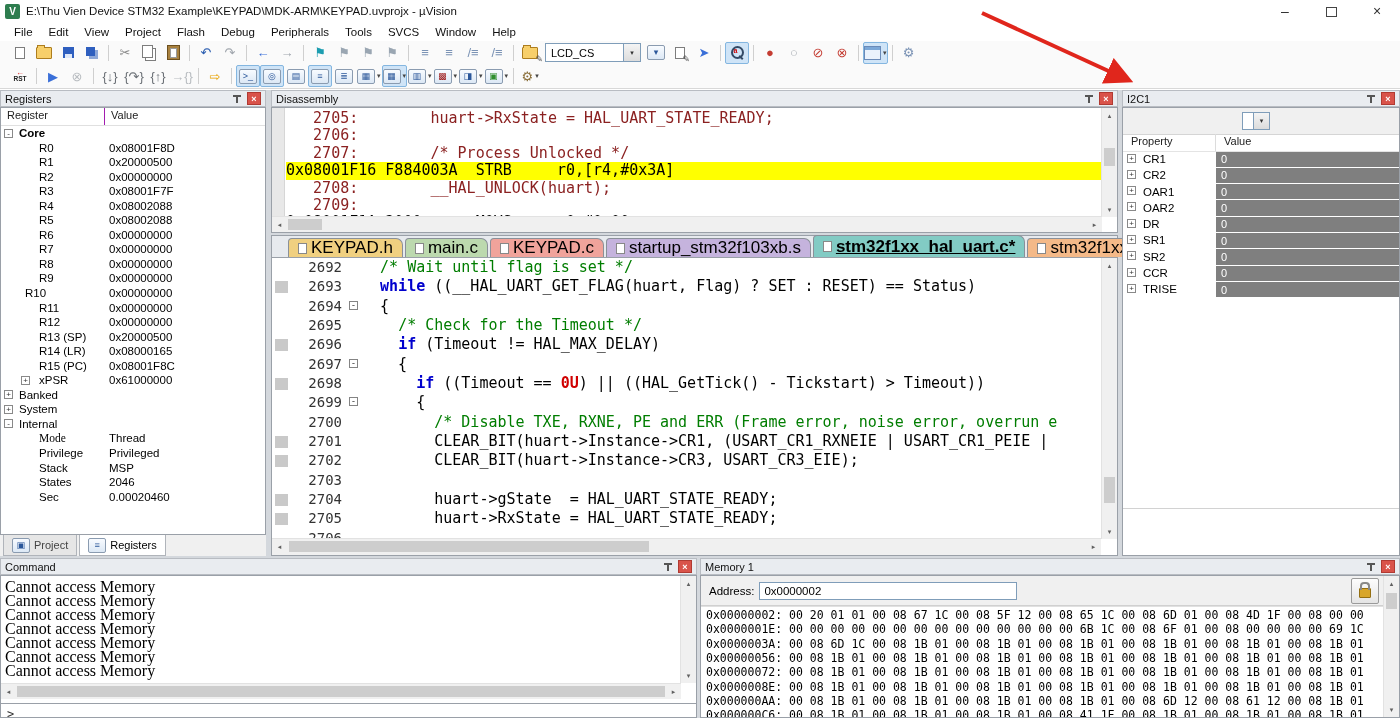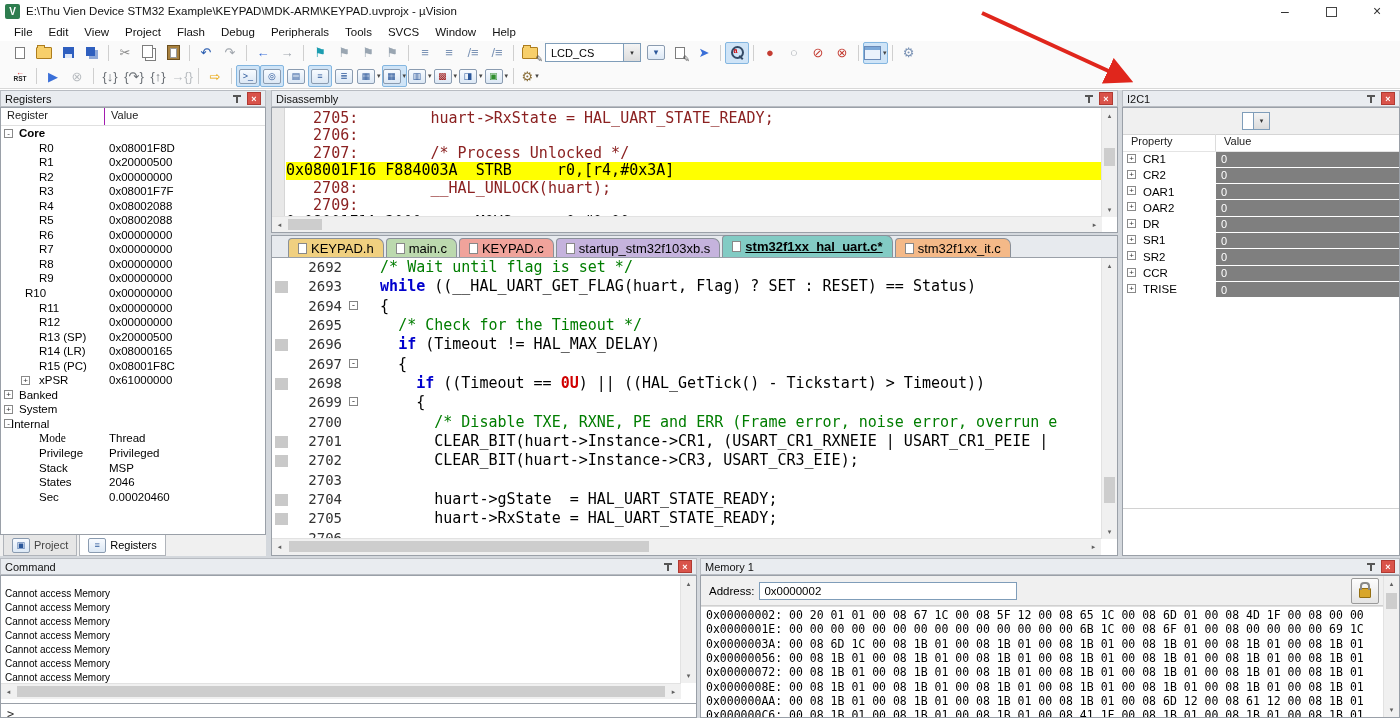--- a/index.html
+++ b/index.html
@@ -78,21 +78,21 @@
   #disPanel{left:271px;top:0;width:847px;height:143px}
   #disPanel .pbody{top:17px;bottom:0}
   .dis-margin{position:absolute;left:0;top:0;width:12px;bottom:15px;background:#e8e8e8;border-right:1px solid #d6d6d6}
   .dis-lines{position:absolute;left:14px;top:2px;right:16px;bottom:15px;font-family:"DejaVu Sans Mono",monospace;font-size:15px;overflow:hidden}
   .dline{height:17.4px;line-height:17.4px;white-space:pre;color:#8b2121}
   .dline.asm{color:#000}
   .dline.hl{background:#ffff00}
   
   #edPanel{left:271px;top:145px;width:847px;height:321px;background:#fff;border:1px solid #9aa0a8;box-sizing:border-box}
   .etabs{position:absolute;top:0;left:0;right:0;height:22px;background:#e7eaee;display:flex;align-items:flex-end;padding-left:16px;border-bottom:1px solid #9aa0a8;box-sizing:border-box}
-  .etab{height:18px;display:flex;align-items:center;gap:4px;padding:0 9px;border:1px solid #8a9099;border-bottom:none;border-radius:4px 7px 0 0;font-size:13px;margin-right:2px;white-space:nowrap}
+  .etab{height:18px;display:flex;align-items:center;gap:4px;padding:0 9px;border:1px solid #8a9099;border-bottom:none;border-radius:4px 7px 0 0;font-size:17px;margin-right:2px;white-space:nowrap}
   .etab.active{height:21px;font-weight:bold}
   .etab.active .etlbl{text-decoration:underline}
   .ic-pagem{width:9px;height:11px;background:#fff;border:1px solid #888;display:inline-block;box-sizing:border-box}
   .codearea{position:absolute;top:22px;left:0;right:16px;bottom:16px;background:#fff;overflow:hidden;font-family:"DejaVu Sans Mono",monospace;font-size:15px}
   .cl{height:19.35px;line-height:19.35px;display:flex;white-space:pre}
   .bpcol{width:18px;display:flex;align-items:center;justify-content:center;flex:none}
   .bpblk{width:13px;height:12px;background:#c9c9c9}
   .lnum{width:52px;text-align:right;color:#333;font-size:14px;padding-right:4px;flex:none}
   .foldcol{width:16px;position:relative;flex:none}
   .foldbox{position:absolute;top:4px;left:3px;width:9px;height:9px;border:1px solid #848484;background:#fff;font-size:9px;line-height:7px;text-align:center;color:#333;box-sizing:border-box}
@@ -110,21 +110,21 @@
   .i2c-ghead .gc1{width:93px;padding:1px 8px;border-right:1px solid #dcdcdc;box-sizing:border-box}
   .i2c-ghead .gc2{flex:1;padding:1px 8px}
   #i2crows{position:absolute;top:43px;left:0;right:0}
   .irow{height:16.3px;position:relative;font-size:11.5px}
   .ilabel{position:absolute;left:20px;line-height:16.3px}
   .ival{position:absolute;left:93px;right:0;top:0.5px;bottom:0.5px;background:#7f7f7f;color:#fff;display:flex;align-items:center;padding-left:5px;font-size:11px}
   .i2c-div{position:absolute;left:0;right:0;top:400px;height:1px;background:#d2d2d2}
   
   #cmdPanel{left:0;top:468px;width:697px;height:160px}
   #cmdPanel .pbody{top:17px;bottom:0}
-  .cmd-text{position:absolute;top:0;left:0;right:16px;height:107px;font-family:Liberation Sans, sans-serif;font-size:10px;padding:11px 4px;box-sizing:border-box;overflow:hidden}
+  .cmd-text{position:absolute;top:0;left:0;right:16px;height:107px;font-family:Liberation Serif, serif;font-size:16px;padding:4px 4px;box-sizing:border-box;overflow:hidden}
   .cmdline{height:14px;line-height:14px;color:#000;white-space:pre}
   .cmd-prompt{position:absolute;left:0;right:0;top:127px;bottom:0;border-top:1px solid #9aa0a8;font-family:"DejaVu Sans Mono",monospace;font-size:12px;padding:3px 6px;color:#333}
   
   #memPanel{left:700px;top:468px;width:700px;height:160px}
   #memPanel .pbody{top:17px;bottom:0;background:#f0f0f0}
   .mem-toolbar{position:absolute;top:0;left:0;right:16px;height:30px;background:#f0f0f0;border-bottom:1px solid #d0d0d0;display:flex;align-items:center;padding-left:8px;box-sizing:border-box}
   .addr-label{font-size:11.5px;margin-right:5px}
   .addr-input{width:258px;height:18px;border:1px solid #7f9db9;background:#fff;font-size:11.5px;display:flex;align-items:center;padding-left:4px;box-sizing:border-box}
   .lockbtn{width:26px;height:24px;border:1px solid #9a9a9a;background:linear-gradient(#fdfdfd,#e4e4e4);display:flex;align-items:center;justify-content:center;border-radius:2px;margin-left:auto;margin-right:4px}
   .ic-lock{width:10px;height:8px;background:#d8a62a;border:1px solid #946f12;position:relative;border-radius:1px;margin-top:5px}
@@ -441,21 +441,21 @@
           <div class="regrow">
             <span class="expbox" style="left: 3px;">+</span>
             <span class="rlabel" style="left: 18px;">Banked</span>
           </div>
           <div class="regrow">
             <span class="expbox" style="left: 3px;">+</span>
             <span class="rlabel" style="left: 18px;">System</span>
           </div>
           <div class="regrow">
             <span class="expbox" style="left: 3px;">-</span>
-            <span class="rlabel" style="left: 10px; text-align: right;">Internal</span>
+            <span class="rlabel" style="left: 18px; text-align: right;">Internal</span>
           </div>
           <div class="regrow">
             <span class="rlabel" style="left: 38px; font-family: Liberation Serif, serif;">Mode</span>
             <span class="rval">Thread</span>
           </div>
           <div class="regrow">
             <span class="rlabel" style="left: 38px;">Privilege</span>
             <span class="rval">Privileged</span>
           </div>
           <div class="regrow">

